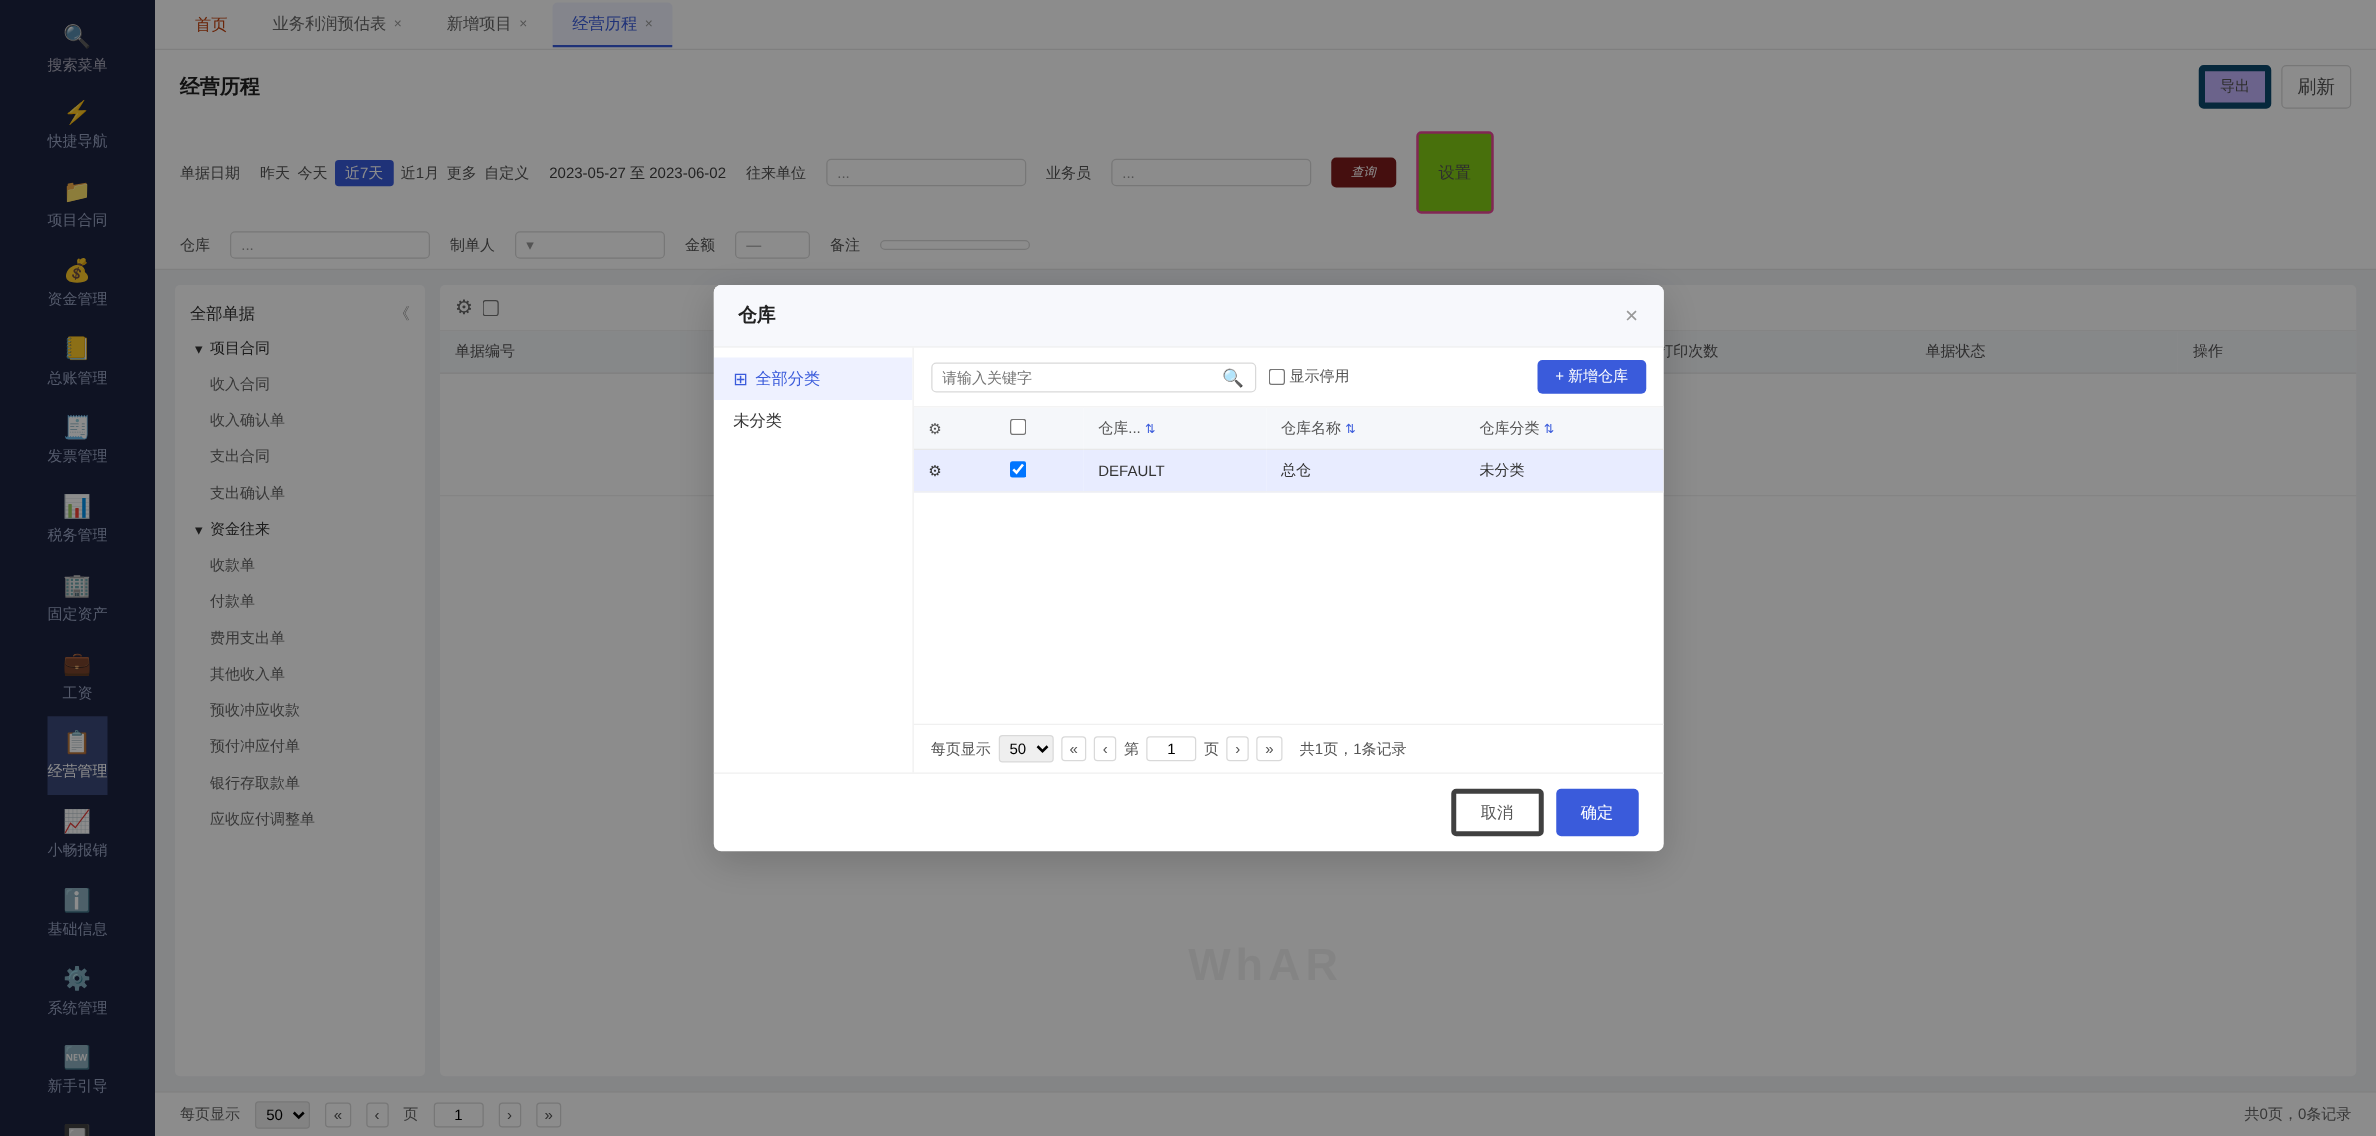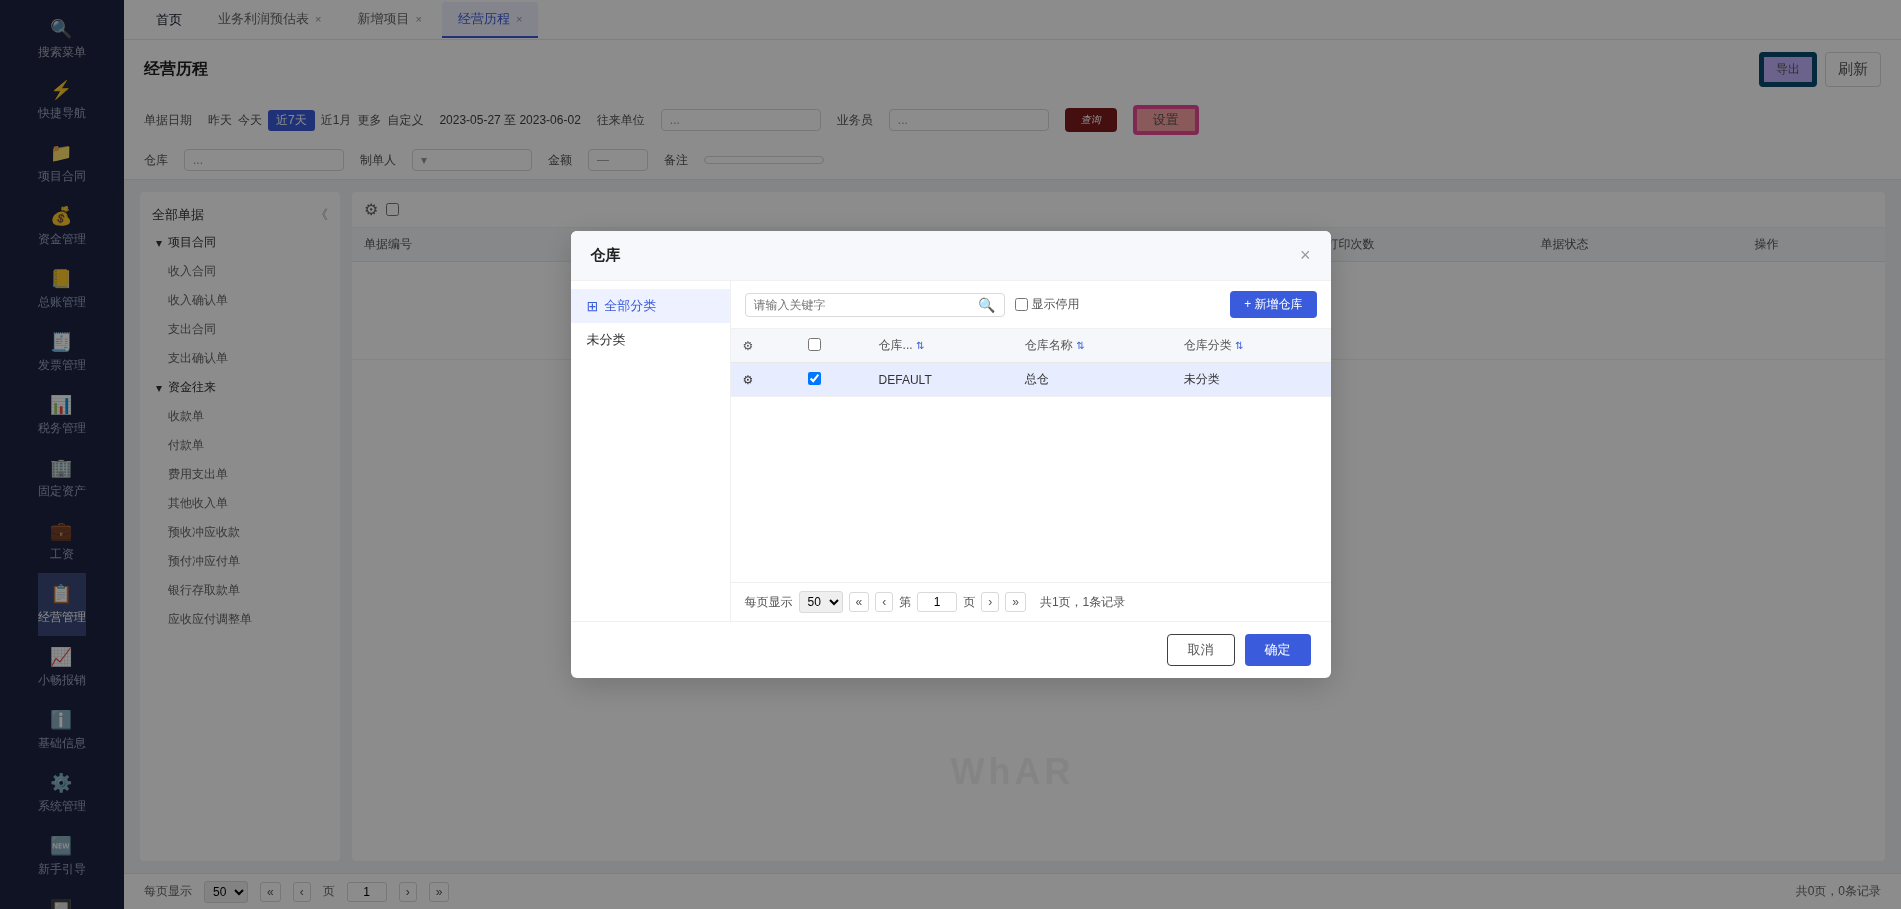--- a/index.html
+++ b/index.html
@@ -16,40 +16,40 @@
     .sidebar-icon { font-size: 18px; }
 
     
     .main-area { flex: 1; display: flex; flex-direction: column; background: #f0f2f5; overflow: hidden; }
 
     
     .tab-bar { background: #fff; display: flex; align-items: center; border-bottom: 1px solid #e8e8e8; padding: 0 16px; height: 40px; gap: 4px; }
     .tab { padding: 8px 16px; font-size: 13px; color: #666; cursor: pointer; border-radius: 4px 4px 0 0; display: flex; align-items: center; gap: 6px; border-bottom: 2px solid transparent; }
     .tab.active { color: #3a5bdb; border-bottom: 2px solid #3a5bdb; background: #f0f3ff; }
     .tab .close-x { color: #999; font-size: 11px; }
-    .tab:first-child { color: #0f172a; border-bottom: none; }
+    .tab:first-child { color: #c2410c; border-bottom: none; }
 
     
     .page-header { background: #fff; padding: 12px 20px 0 20px; border-bottom: 1px solid #e8e8e8; }
     .page-title-row { display: flex; justify-content: space-between; align-items: center; margin-bottom: 10px; }
     .page-title { font-size: 16px; font-weight: bold; color: #222; }
     .header-actions { display: flex; gap: 8px; }
     .btn-export { background: #c4b5fd; border: 5px solid #0c4a6e; color: #555; padding: 4px 12px; border-radius: 4px; cursor: pointer; font-size: 12px; }
     .btn-refresh { background: #fff; border: 1px solid #d9d9d9; color: #555; padding: 4px 12px; border-radius: 4px; cursor: pointer; font-size: 15px; }
 
     
     .filter-row { display: flex; align-items: center; gap: 16px; padding: 8px 0; flex-wrap: wrap; }
     .filter-label { color: #555; font-size: 12px; white-space: nowrap; }
     .date-options { display: flex; gap: 6px; align-items: center; }
     .date-opt { font-size: 12px; color: #555; cursor: pointer; }
     .date-opt.active { background: #3a5bdb; color: #fff; padding: 2px 8px; border-radius: 3px; }
     .date-sub { font-size: 12px; color: #404040; }
     .filter-input { border: 1px solid #d9d9d9; border-radius: 4px; padding: 3px 8px; font-size: 12px; min-width: 160px; color: #999; display: flex; align-items: center; justify-content: space-between; cursor: pointer; }
     .btn-query { background: #7f1d1d; color: #fff; border: none; padding: 5px 16px; border-radius: 4px; cursor: pointer; font-size: 10px; font-style: italic; }
-    .btn-setting { background: #fca5a5; border: 4px solid #ec4899; color: #555; padding: 2px 16px; border-radius: 4px; cursor: pointer; font-size: 13px; }
+    .btn-setting { background: #84cc16; border: 2px solid #ec4899; color: #555; padding: 22px 16px; border-radius: 4px; cursor: pointer; font-size: 13px; }
 
     .filter-row2 { display: flex; align-items: center; gap: 16px; padding: 6px 0 8px 0; }
 
     
     .content-area { flex: 1; padding: 12px 16px; overflow: auto; position: relative; }
 
     
     .content-layout { display: flex; gap: 12px; height: 100%; }
     .left-panel { width: 200px; background: #fff; border-radius: 4px; padding: 10px 0; flex-shrink: 0; }
     .left-panel-header { display: flex; align-items: center; justify-content: space-between; padding: 4px 12px; }
@@ -104,21 +104,21 @@
     .dialog-table th { background: #f5f7fa; padding: 8px 12px; text-align: left; color: #555; font-weight: normal; border-bottom: 1px solid #e8e8e8; white-space: nowrap; }
     .dialog-table th .sort-icon { color: #3a5bdb; font-size: 10px; }
     .dialog-table td { padding: 8px 12px; border-bottom: 1px solid #f0f0f0; color: #333; }
     .dialog-table tr.selected-row { background: #e8ecff; }
 
     
     .dialog-pagination { padding: 8px 14px; border-top: 1px solid #f0f0f0; display: flex; align-items: center; gap: 6px; font-size: 12px; color: #555; }
 
     
     .dialog-footer { padding: 12px 20px; border-top: 1px solid #f0f0f0; display: flex; justify-content: flex-end; gap: 10px; }
-    .btn-cancel { background: #fff; border: 1px solid #404040; color: #555; padding: 6px 20px; border-radius: 4px; cursor: pointer; font-size: 13px; }
+    .btn-cancel { background: #fff; border: 4px solid #404040; color: #555; padding: 6px 20px; border-radius: 4px; cursor: pointer; font-size: 13px; }
     .btn-confirm { background: #3a5bdb; color: #fff; border: none; padding: 6px 20px; border-radius: 4px; cursor: pointer; font-size: 13px; }
 
     .empty-row td { text-align: center; color: #ccc; padding: 40px; }
 
     
     .dialog-left::-webkit-scrollbar { width: 4px; }
     .dialog-left::-webkit-scrollbar-thumb { background: #ddd; border-radius: 2px; }
 
     
     .status-bar { background: #fff; border-top: 1px solid #e8e8e8; height: 36px; display: flex; align-items: center; padding: 0 20px; gap: 12px; font-size: 12px; color: #666; }

